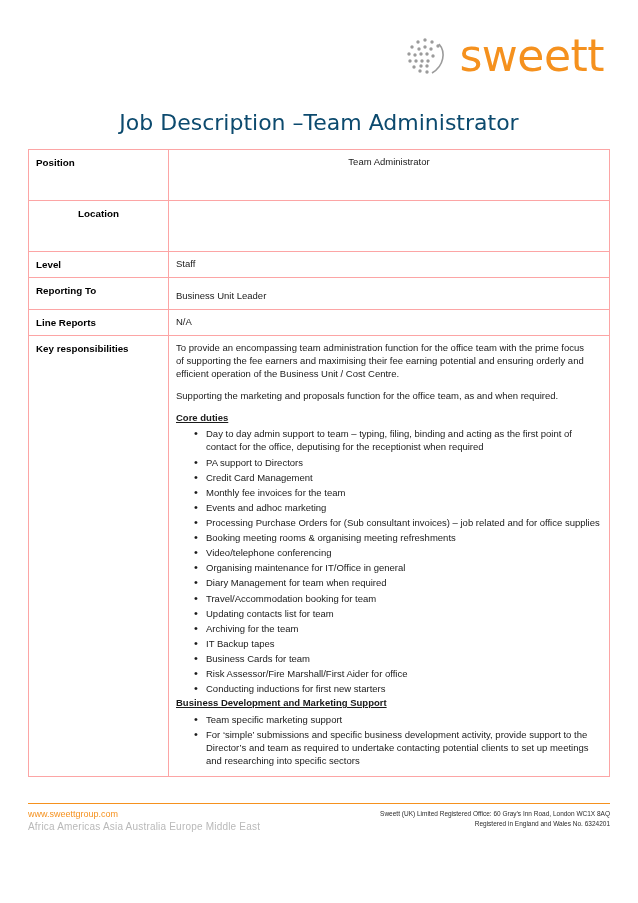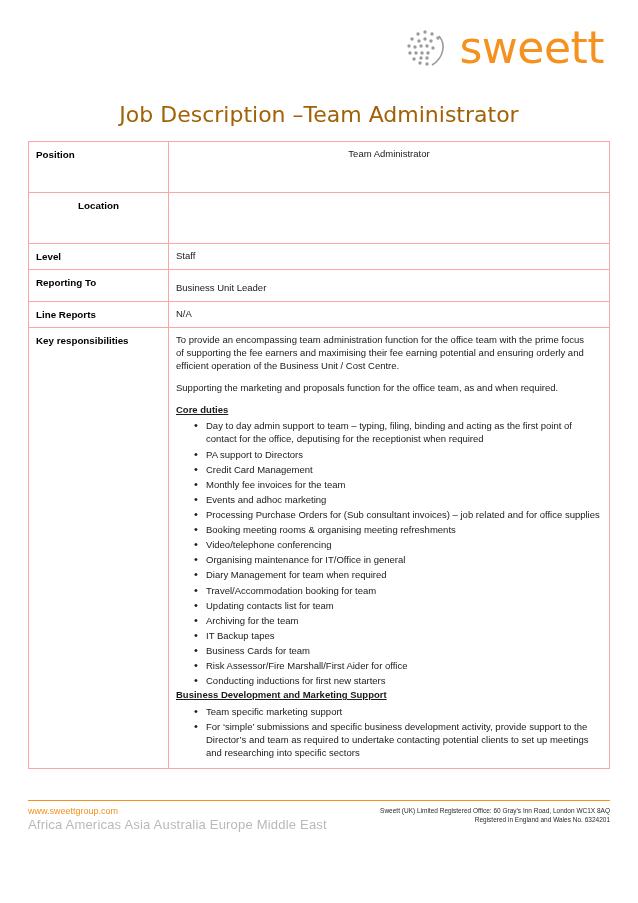--- a/index.html
+++ b/index.html
@@ -13,21 +13,21 @@
     font-family: "Liberation Sans", sans-serif;
     color: #000000;
     position: relative;
     overflow: hidden;
   }
   .page {
     position: relative;
     width: 638px;
     height: 875px;
     box-sizing: border-box;
-    padding: 0 28px;
+    padding: 8px 28px;
   }
 
   
   .logo-row {
     display: flex;
     justify-content: flex-end;
     align-items: center;
     height: 96px;
     padding-right: 6px;
   }
@@ -42,21 +42,21 @@
     letter-spacing: -0.5px;
     color: #f5911e;
     font-family: "DejaVu Sans", sans-serif;
     line-height: 1;
     font-weight: 400;
   }
 
   
   .doc-title {
     text-align: center;
-    color: #a16207;
+    color: #0c4a6e;
     font-size: 22px;
     font-weight: 400;
     margin: 6px 0 14px 0;
     font-family: "DejaVu Sans", sans-serif;
   }
 
   
   table.jd {
     width: 100%;
     border-collapse: collapse;
@@ -127,21 +127,21 @@
     justify-content: space-between;
     align-items: flex-start;
   }
   .footer-left {
     font-size: 9px;
     color: #f5911e;
     line-height: 1.25;
   }
   .footer-left .sites {
     color: #b9b9b9;
-    font-size: 13px;
+    font-size: 10px;
     letter-spacing: 0.2px;
   }
   .footer-right {
     font-size: 6.5px;
     color: #2b2b2b;
     text-align: right;
     line-height: 1.5;
   }
 </style>
 </head>

